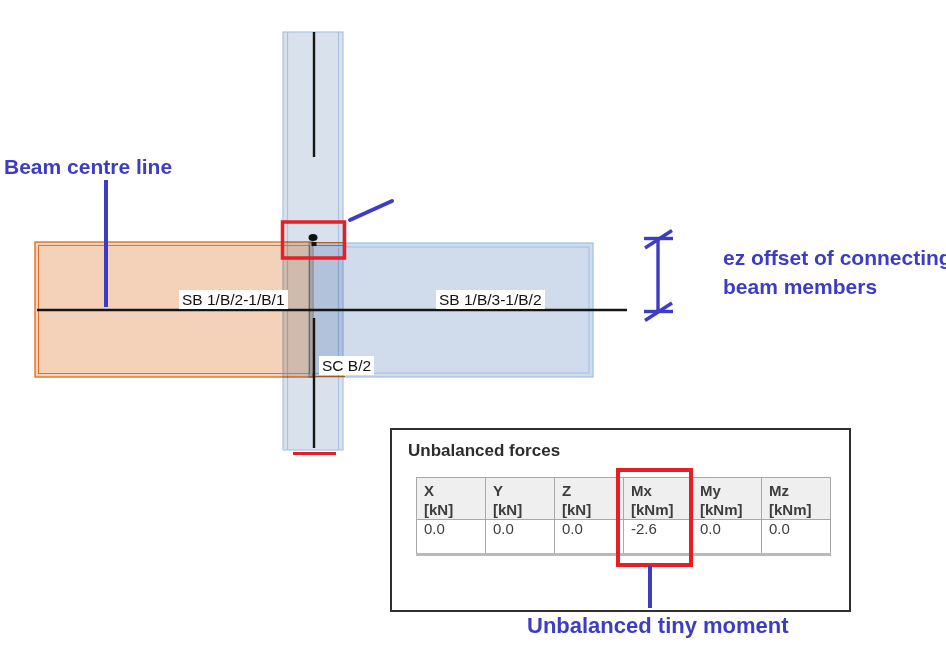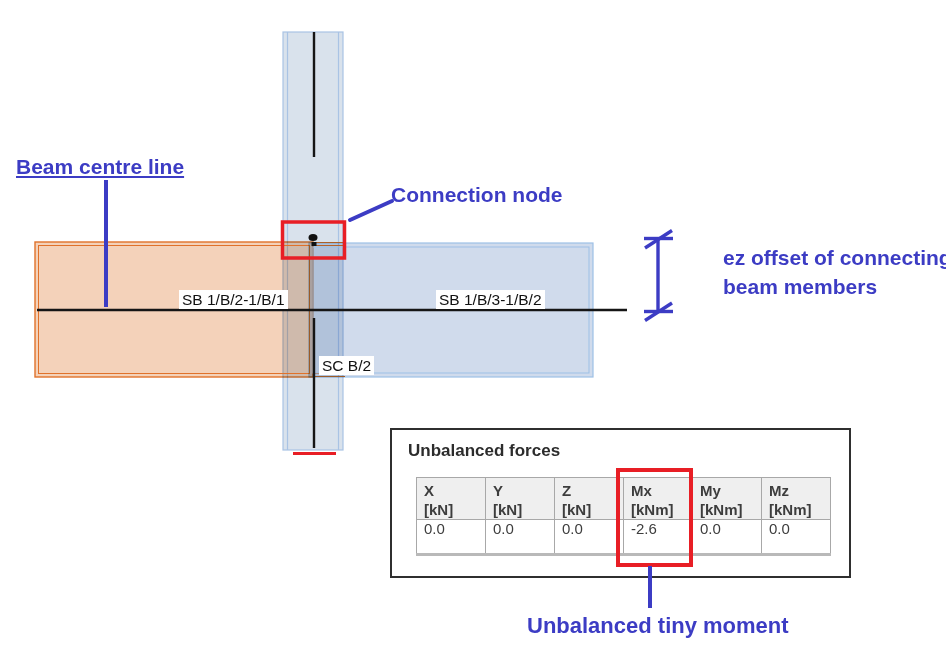--- a/index.html
+++ b/index.html
@@ -25,21 +25,21 @@
     position:absolute;background:#ffffff;color:#111;
     font-size:15.5px;line-height:19px;padding:0 3px;white-space:nowrap;
   }
   .ann{
     position:absolute;color:#3c3cc4;font-weight:700;
     font-size:21px;line-height:29px;white-space:nowrap;
   }
   .ann-big{font-size:22px;}
   
   .panel{
-    position:absolute;left:390px;top:428px;width:461px;height:150px;
+    position:absolute;left:390px;top:428px;width:461px;height:184px;
     background:#ffffff;border:2px solid #2f2f2f;box-sizing:border-box;
   }
   .panel-title{
     position:absolute;left:16px;top:11px;
     font-size:17px;font-weight:700;color:#2c2c2c;white-space:nowrap;
   }
   .forces-table{
     position:absolute;left:24px;top:47px;border-collapse:collapse;
     border:1px solid #a8a8a8;border-bottom:3px solid #b9b9b9;
   }
@@ -112,22 +112,21 @@
       <line x1="645" y1="248" x2="672" y2="230.5"></line>
       <line x1="644" y1="311.5" x2="673" y2="311.5"></line>
       <line x1="645" y1="320.5" x2="672" y2="303"></line>
     </g>
   </svg>
 
   <div class="memberlabel" style="left:179px;top:290px;text-align:center;">SB 1/B/2-1/B/1</div>
   <div class="memberlabel" style="left:436px;top:290px;">SB 1/B/3-1/B/2</div>
   <div class="memberlabel" style="left:311px;top:356px;margin-left:8px;">SC B/2</div>
 
-  <div class="ann" style="left:16px;top:152px;text-decoration:underline;">Beam centre line</div>
-  <div class="ann" style="left:391px;top:180px;">Connection node</div>
+  <div class="ann" style="left:4px;top:152px;">Beam centre line</div>
   <div class="ann" style="left:687px;top:243px;margin-left:36px;">
     <span style="display:block;">ez offset of connecting</span>
     <span style="display:block;">beam members</span>
   </div>
   <div class="ann ann-big" style="left:527px;top:611px;text-align:center;">Unbalanced tiny moment</div>
 
   <div class="panel">
     <div class="panel-title">Unbalanced forces</div>
     <table class="forces-table">
       <tbody>

